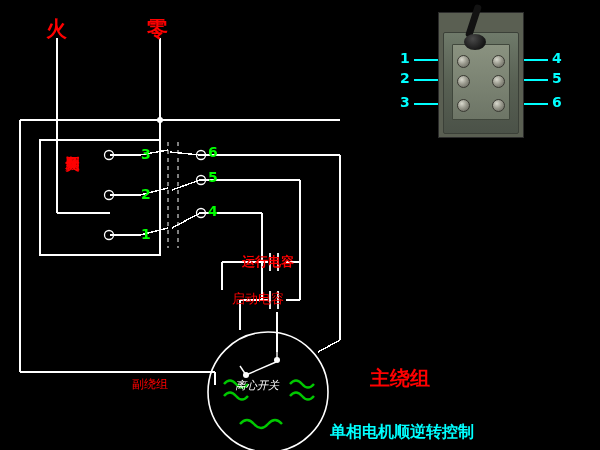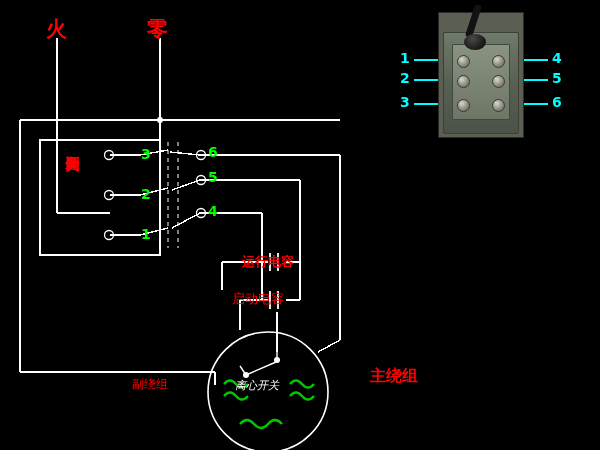--- a/index.html
+++ b/index.html
@@ -212,23 +212,24 @@
   <div class="lbl green" style="left:141px; top:227px; font-size:14px; font-weight:bold;">1</div>
 
   <div class="lbl green" style="left:208px; top:145px; font-size:14px; font-weight:bold;">6</div>
   <div class="lbl green" style="left:208px; top:170px; font-size:14px; font-weight:bold;">5</div>
   <div class="lbl green" style="left:208px; top:204px; font-size:14px; font-weight:bold;">4</div>
 
   <div class="lbl red" style="left:242px; top:255px; font-size:13px; font-weight:bold;">运行电容</div>
   <div class="lbl red" style="left:232px; top:292px; font-size:13px; font-weight:normal;">启动电容</div>
 
   <div class="lbl red" style="left:132px; top:378px; font-size:12px; font-weight:normal;">副绕组</div>
-  <div class="lbl red" style="left:370px; top:368px; font-size:16px; font-weight:bold;">主绕组</div>
+  <div class="lbl red" style="left:370px; top:368px; font-size:20px; font-weight:bold;">主绕组</div>
   <div class="lbl white" style="left:235px; top:380px; font-size:11px;">离心开关</div>
 
+  <div class="lbl cyan" style="left:330px; top:424px; font-size:16px; font-weight:bold;">单相电机顺逆转控制</div>
 
   <div class="lbl cyan" style="left:400px; top:51px; font-size:14px; font-weight:bold;">1</div>
   <div class="lbl cyan" style="left:400px; top:71px; font-size:14px; font-weight:bold;">2</div>
   <div class="lbl cyan" style="left:400px; top:95px; font-size:14px; font-weight:bold;">3</div>
   <div class="lbl cyan" style="left:552px; top:51px; font-size:14px; font-weight:bold;">4</div>
   <div class="lbl cyan" style="left:552px; top:71px; font-size:14px; font-weight:bold;">5</div>
   <div class="lbl cyan" style="left:552px; top:95px; font-size:14px; font-weight:bold;">6</div>
 
 </div>
 

